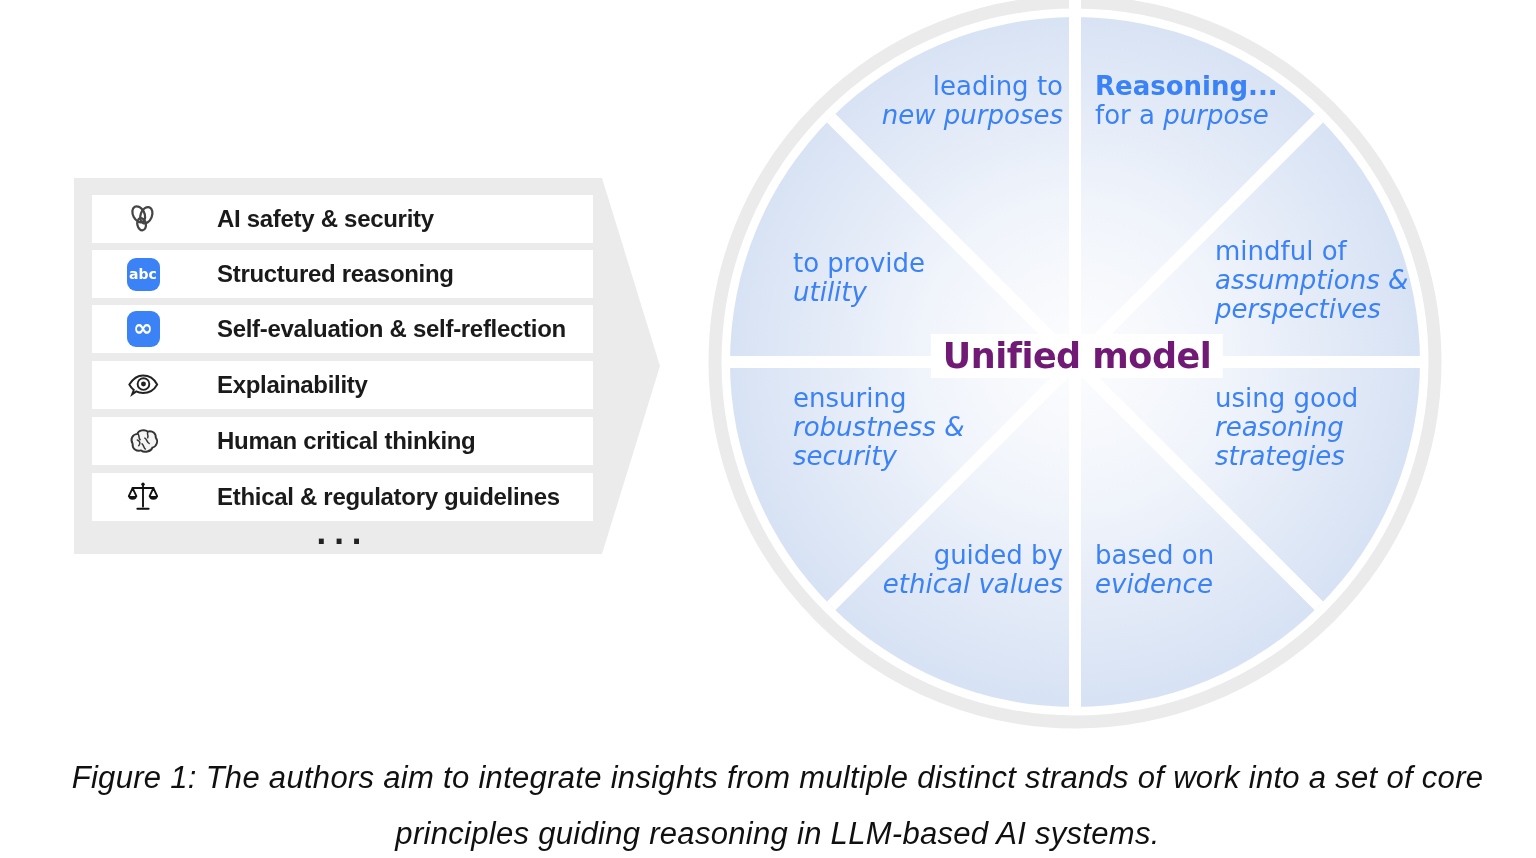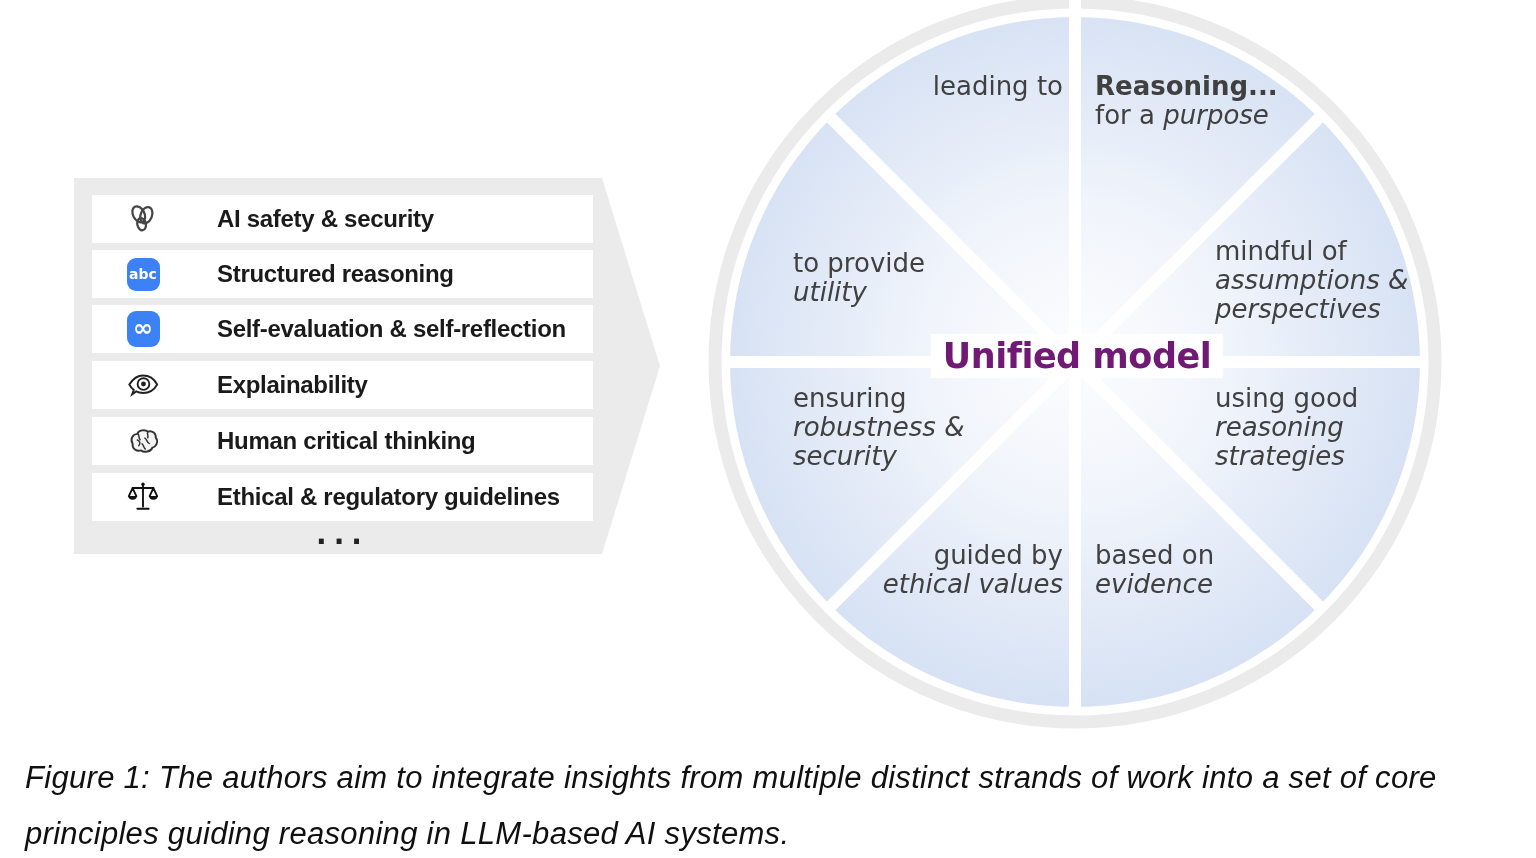--- a/index.html
+++ b/index.html
@@ -17,39 +17,39 @@
             font-family:"Liberation Sans",sans-serif;white-space:nowrap;color:#1a1a1a;}
   .badge{width:33px;height:33px;background:#3b82f6;border-radius:9px;color:#fff;
          display:flex;align-items:center;justify-content:center;font-weight:700;}
   .badge.abc{font-size:14px;}
   .badge.inf{font-size:24px;padding-bottom:3px;}
   .more{position:absolute;left:18px;top:340px;width:501px;text-align:center;
         font-size:28px;font-weight:700;letter-spacing:7px;color:#222;}
 
   
   .wheel-svg{position:absolute;left:695px;top:-12px;}
-  .seg{position:absolute;font-size:26px;line-height:29px;font-weight:500;color:#404040;z-index:3;}
+  .seg{position:absolute;font-size:26px;line-height:29px;font-weight:500;color:#3b82f6;z-index:3;}
   .seg .it{font-style:italic;}
   .seg .b{font-weight:800;}
   .align-r{text-align:right;}
   .seg-top-left{right:473px;top:72px;}
   .seg-top-right{left:1095px;top:72px;}
   .seg-left-upper{left:793px;top:249px;}
   .seg-right-upper{left:1215px;top:237px;}
   .seg-left-lower{left:793px;top:384px;}
   .seg-right-lower{left:1215px;top:384px;}
   .seg-bottom-left{right:473px;top:541px;}
   .seg-bottom-right{left:1095px;top:541px;}
   .center-label{position:absolute;left:1077px;top:334px;transform:translateX(-50%);
                 background:#fff;padding:2px 12px;font-size:35px;font-weight:800;
                 letter-spacing:-0.5px;color:#701a75;z-index:4;white-space:nowrap;}
 
   
   .caption-line{position:absolute;left:25px;width:1505px;font-family:"Liberation Sans",sans-serif;
-                font-style:italic;font-size:31px;letter-spacing:0.3px;color:#101010;white-space:nowrap;}
+                font-style:italic;font-size:31px;letter-spacing:0.3px;color:#101010;white-space:nowrap;text-align:center;}
   .cap1{top:760px;}
   .cap2{top:816px;}
 </style>
 </head>
 <body>
 
 <div class="canvas">
 
   <div class="funnel">
 
@@ -130,20 +130,21 @@
     <g stroke="#ffffff" stroke-width="12">
       <line x1="380" y1="-16" x2="380" y2="719"></line>
       <line x1="35" y1="374" x2="725" y2="374"></line>
       <line x1="136" y1="130" x2="624" y2="618"></line>
       <line x1="624" y1="130" x2="136" y2="618"></line>
     </g>
   </svg>
 
   <div class="seg seg-top-left align-r">
     <div>leading to</div>
+    <div class="it">new purposes</div>
   </div>
 
   <div class="seg seg-top-right">
     <div class="b">Reasoning...</div>
     <div><span>for a </span><span class="it">purpose</span></div>
   </div>
 
   <div class="seg seg-right-upper">
     <div>mindful of</div>
     <div class="it">assumptions &amp;</div>

